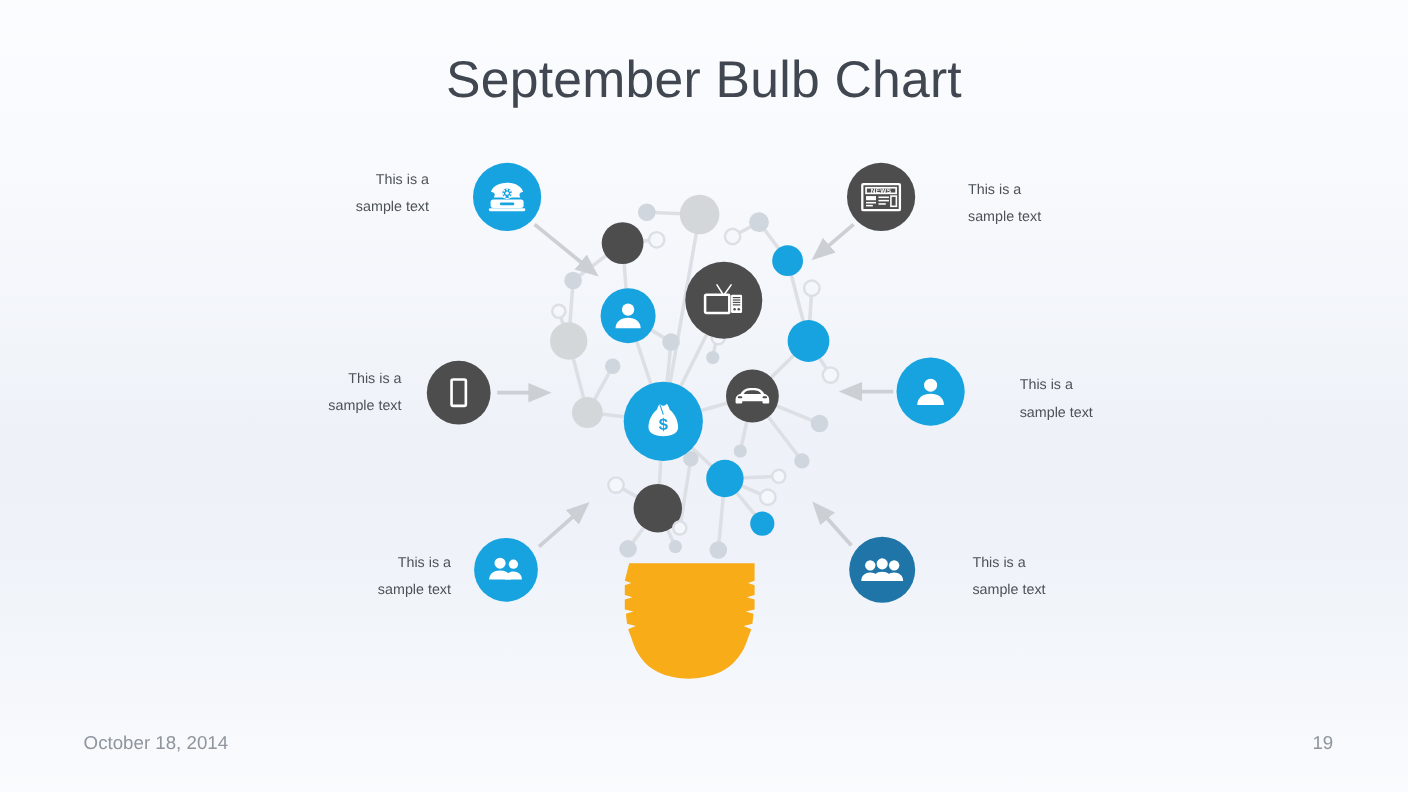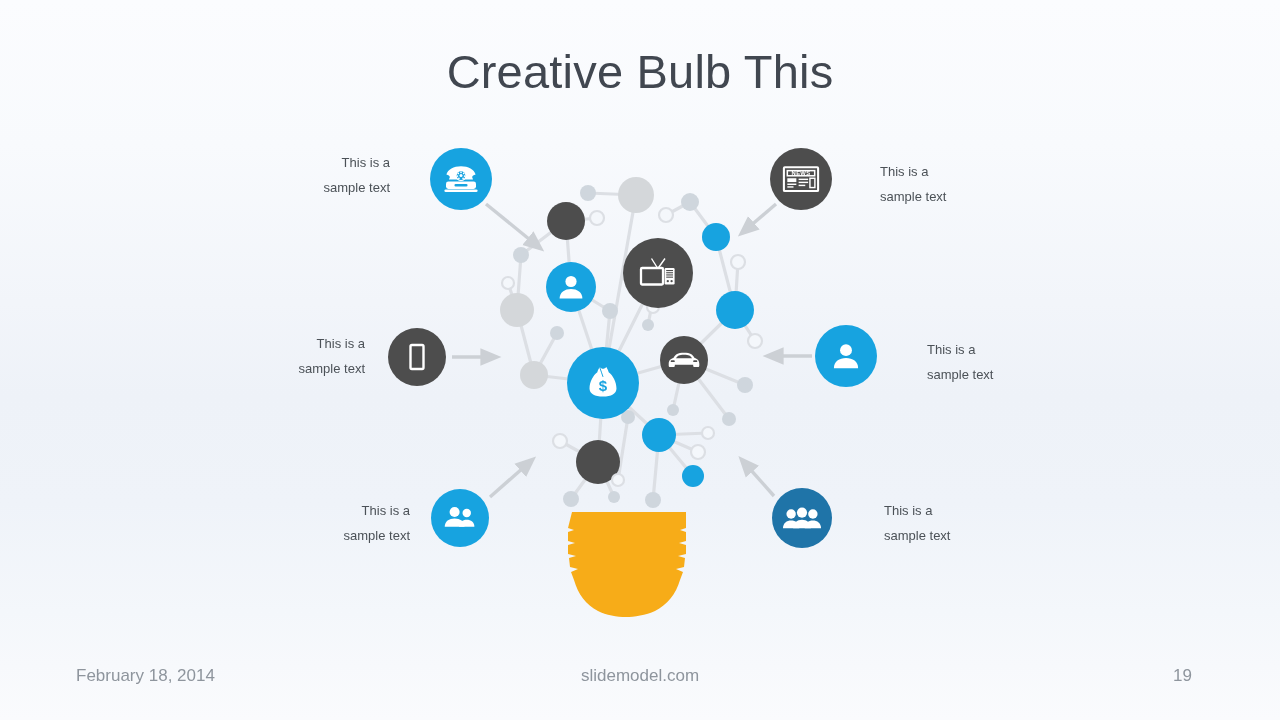--- a/index.html
+++ b/index.html
@@ -50,28 +50,28 @@
   .label.left-align  { text-align: left; }
 
   .footer-text {
     position: absolute;
     bottom: 34px;
     font-size: 17px;
     color: #8e959d;
   }
   #footer-date  { left: 76px; }
   #footer-brand { left: 0; width: 1280px; text-align: center; }
-  #footer-page  { right: 88px; }
+  #footer-page  { right: 68px; }
 </style>
 </head>
 <body>
 
 <div id="slide">
 
-  <h1 id="slide-title">Creative Bulb This</h1>
+  <h1 id="slide-title">September Bulb Chart</h1>
 
   <svg class="graphic-layer" viewBox="0 0 1280 720" width="1280" height="720">
 
     <defs>
       <marker id="arrowhead" markerWidth="7" markerHeight="7" refX="4.6" refY="3" orient="auto" markerUnits="strokeWidth">
         <path d="M0,0.4 L6.2,3 L0,5.6 z" fill="#ccd0d5"></path>
       </marker>
 
       <symbol id="g-person" viewBox="0 0 32 32">
         <circle cx="16" cy="10.5" r="5.6" fill="#fff"></circle>
@@ -313,17 +313,16 @@
 
   <div class="label left-align" style="left:927px; top:337px; width:185px;">This is a
 sample text</div>
 
   <div class="label right-align" style="left:235px; top:498px; width:175px;">This is a
 sample text</div>
 
   <div class="label left-align" style="left:884px; top:498px; width:185px;">This is a
 sample text</div>
 
-  <div class="footer-text" id="footer-date">February 18, 2014</div>
-  <div class="footer-text" id="footer-brand">slidemodel.com</div>
+  <div class="footer-text" id="footer-date">October 18, 2014</div>
   <div class="footer-text" id="footer-page">19</div>
 
 </div>
 
 </body></html>

